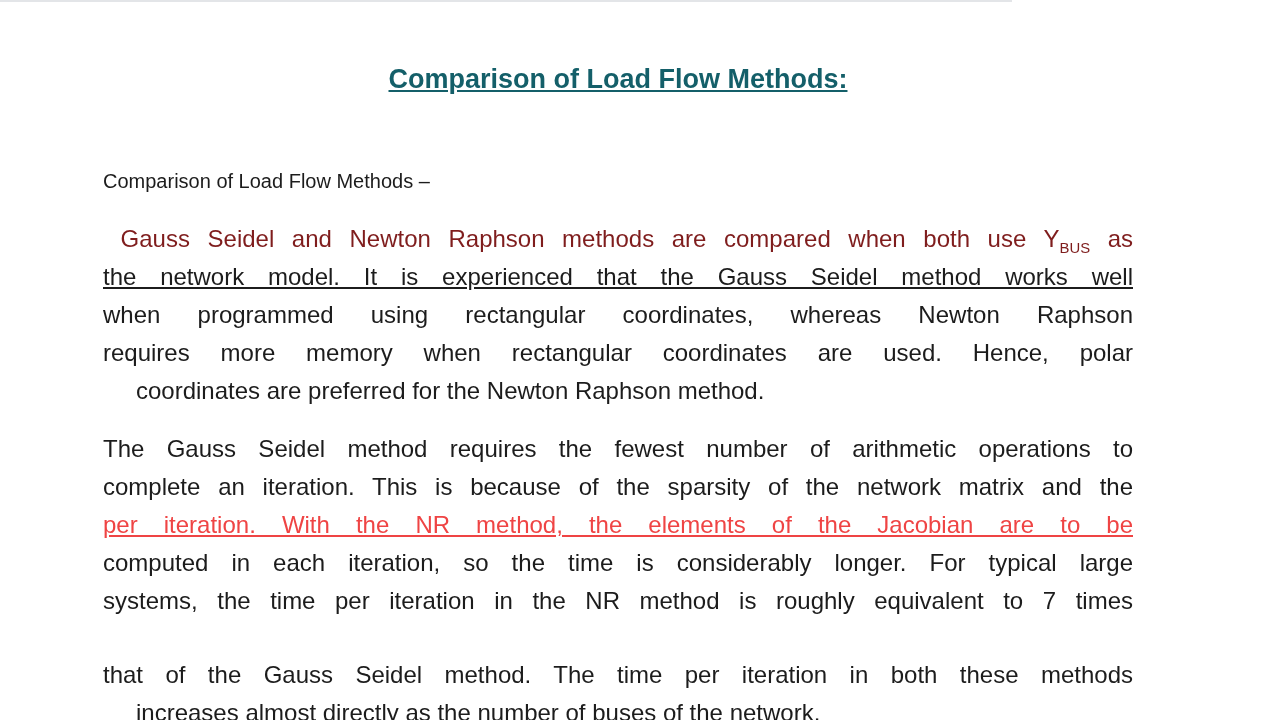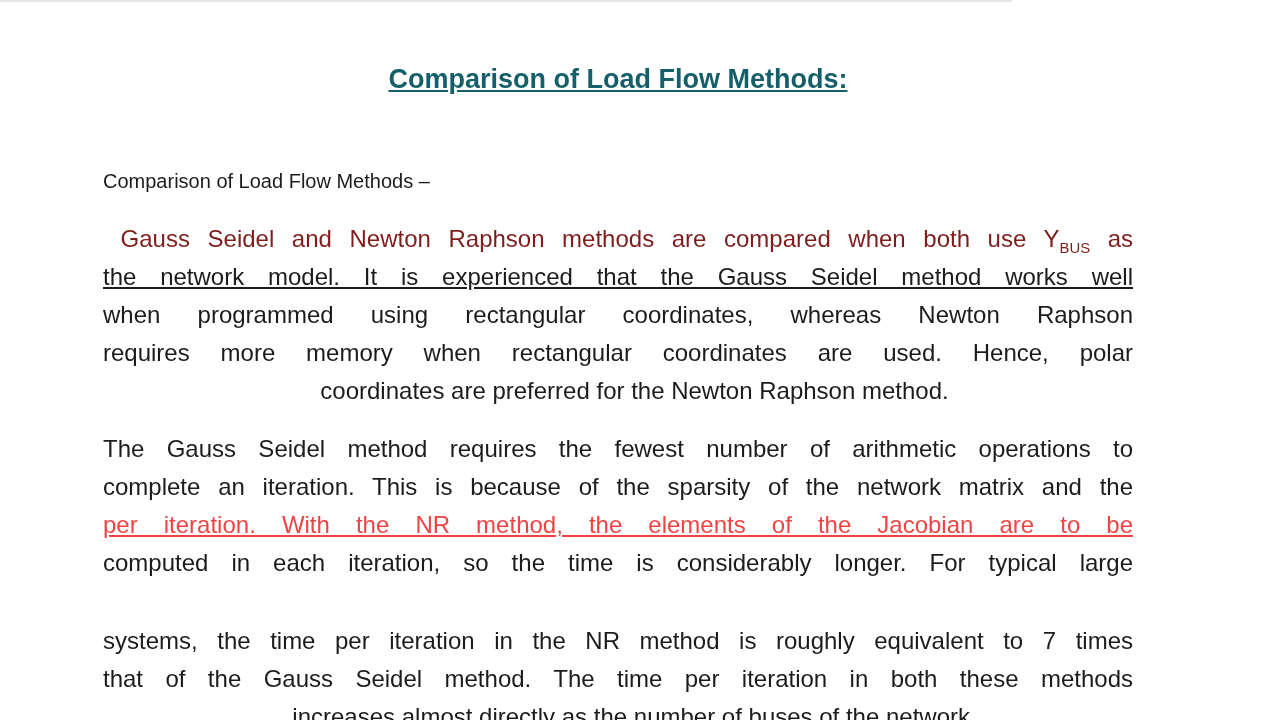--- a/index.html
+++ b/index.html
@@ -43,21 +43,21 @@
   }
   .line {
     font-size: 24px;
     line-height: 38px;
     color: #1c1c1c;
     text-align: justify;
     text-align-last: justify;
     white-space: nowrap;
   }
   .line.last {
-    text-align: center;
+    text-align: left;
     text-align-last: auto;
     margin-left: 33px;
   }
   .subsc {
     font-size: 0.62em;
     vertical-align: sub;
     line-height: 0;
   }
 </style>
 </head>
@@ -73,19 +73,19 @@
           <div class="line" style="color: rgb(28, 28, 28); text-decoration: underline;">the network model. It is experienced that the Gauss Seidel method works well</div>
           <div class="line" style="color: rgb(28, 28, 28);">when programmed using rectangular coordinates, whereas Newton Raphson</div>
           <div class="line" style="color: rgb(28, 28, 28);">requires more memory when rectangular coordinates are used. Hence, polar</div>
           <div class="line last" style="color: rgb(28, 28, 28);">coordinates are preferred for the Newton Raphson method.</div>
         </div>
         <div class="paragraph">
           <div class="line" style="color: rgb(28, 28, 28);">The Gauss Seidel method requires the fewest number of arithmetic operations to</div>
           <div class="line" style="color: rgb(28, 28, 28);">complete an iteration. This is because of the sparsity of the network matrix and the</div>
           <div class="line" style="color: #ef4444; text-decoration: underline;">per iteration. With the NR method, the elements of the Jacobian are to be</div>
           <div class="line" style="color: rgb(28, 28, 28);">computed in each iteration, so the time is considerably longer. For typical large</div>
-          <div class="line" style="color: rgb(28, 28, 28); margin-top: 40px;">systems, the time per iteration in the NR method is roughly equivalent to 7 times</div>
-          <div class="line" style="color: rgb(28, 28, 28);">that of the Gauss Seidel method. The time per iteration in both these methods</div>
+          <div class="line" style="color: rgb(28, 28, 28);">systems, the time per iteration in the NR method is roughly equivalent to 7 times</div>
+          <div class="line" style="color: rgb(28, 28, 28); margin-top: 36px;">that of the Gauss Seidel method. The time per iteration in both these methods</div>
           <div class="line last" style="color: rgb(28, 28, 28);">increases almost directly as the number of buses of the network.</div>
         </div>
       </div>
   </div>
 </div>
 
 </body></html>

